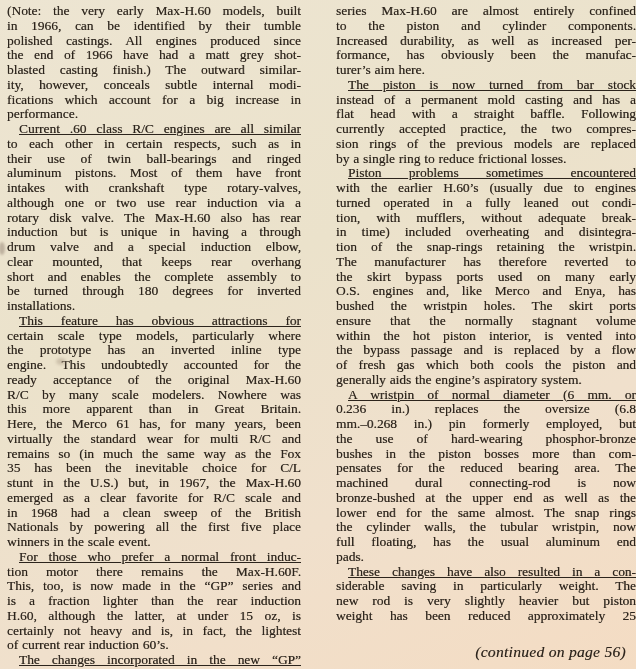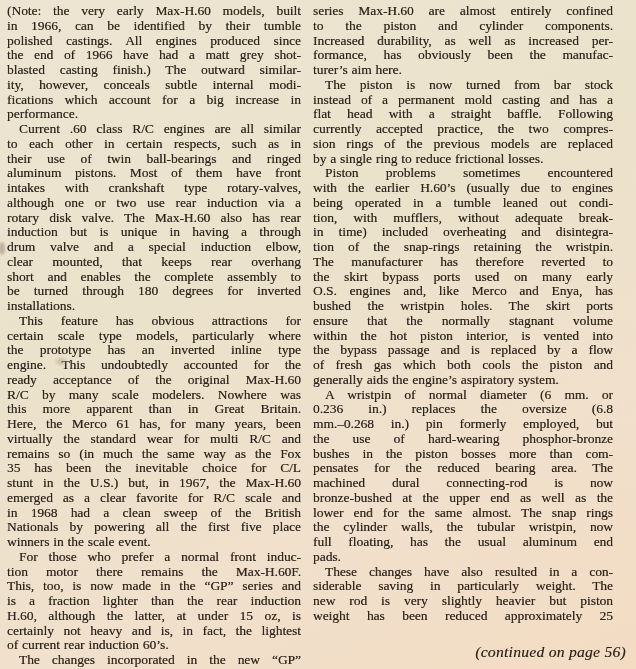--- a/index.html
+++ b/index.html
@@ -12,29 +12,29 @@
     background: linear-gradient(155deg, #ede5d2 0%, #ebe2cb 40%, #f0e0cc 70%, #f4dcc3 100%);
   }
   .col {
     position: absolute; top: 4px;
     font-size: 13.4px; line-height: 14.76px;
     color: #2c241c;
     text-shadow: 0.3px 0 0 rgba(44,36,28,0.55);
     word-spacing: 0.5px;
   }
   .col-left  { left: 7px;   width: 294px; }
-  .col-right { left: 313px; width: 300px; }
+  .col-right { left: 336px; width: 300px; }
   .para { margin: 0; }
   .line {
     height: 14.76px; overflow: hidden;
     text-align: justify;
     text-align-last: justify;
   }
   .line.end { text-align-last: left; }
-  .line.indent { text-indent: 12px; }
+  .line.indent { text-indent: 12px; text-decoration: underline; }
   .continued {
     position: absolute; right: 10px; top: 643px;
     font-style: italic; font-size: 15.5px; letter-spacing: 0.3px;
     color: #2c241c; text-shadow: 0.3px 0 0 rgba(44,36,28,0.5);
   }
   .speck { position: absolute; border-radius: 50%; }
   .speck-a { left: -1px; top: 242px; width: 6px; height: 13px; background: #9a8a7a; opacity: .55; filter: blur(1px); }
   .speck-b { left: 56px; top: 358px; width: 10px; height: 7px; background: #a99a85; opacity: .45; filter: blur(1.5px); }
 </style>
 </head>
@@ -110,21 +110,21 @@
         <div class="line indent">The piston is now turned from bar stock</div>
         <div class="line">instead of a permanent mold casting and has a</div>
         <div class="line">flat head with a straight baffle. Following</div>
         <div class="line">currently accepted practice, the two compres-</div>
         <div class="line">sion rings of the previous models are replaced</div>
         <div class="line end">by a single ring to reduce frictional losses.</div>
       </div>
       <div class="para">
         <div class="line indent">Piston problems sometimes encountered</div>
         <div class="line">with the earlier H.60’s (usually due to engines</div>
-        <div class="line">being operated in a tumble leaned out condi-</div>
+        <div class="line">turned operated in a fully leaned out condi-</div>
         <div class="line">tion, with mufflers, without adequate break-</div>
         <div class="line">in time) included overheating and disintegra-</div>
         <div class="line">tion of the snap-rings retaining the wristpin.</div>
         <div class="line">The manufacturer has therefore reverted to</div>
         <div class="line">the skirt bypass ports used on many early</div>
         <div class="line">O.S. engines and, like Merco and Enya, has</div>
         <div class="line">bushed the wristpin holes. The skirt ports</div>
         <div class="line">ensure that the normally stagnant volume</div>
         <div class="line">within the hot piston interior, is vented into</div>
         <div class="line">the bypass passage and is replaced by a flow</div>

